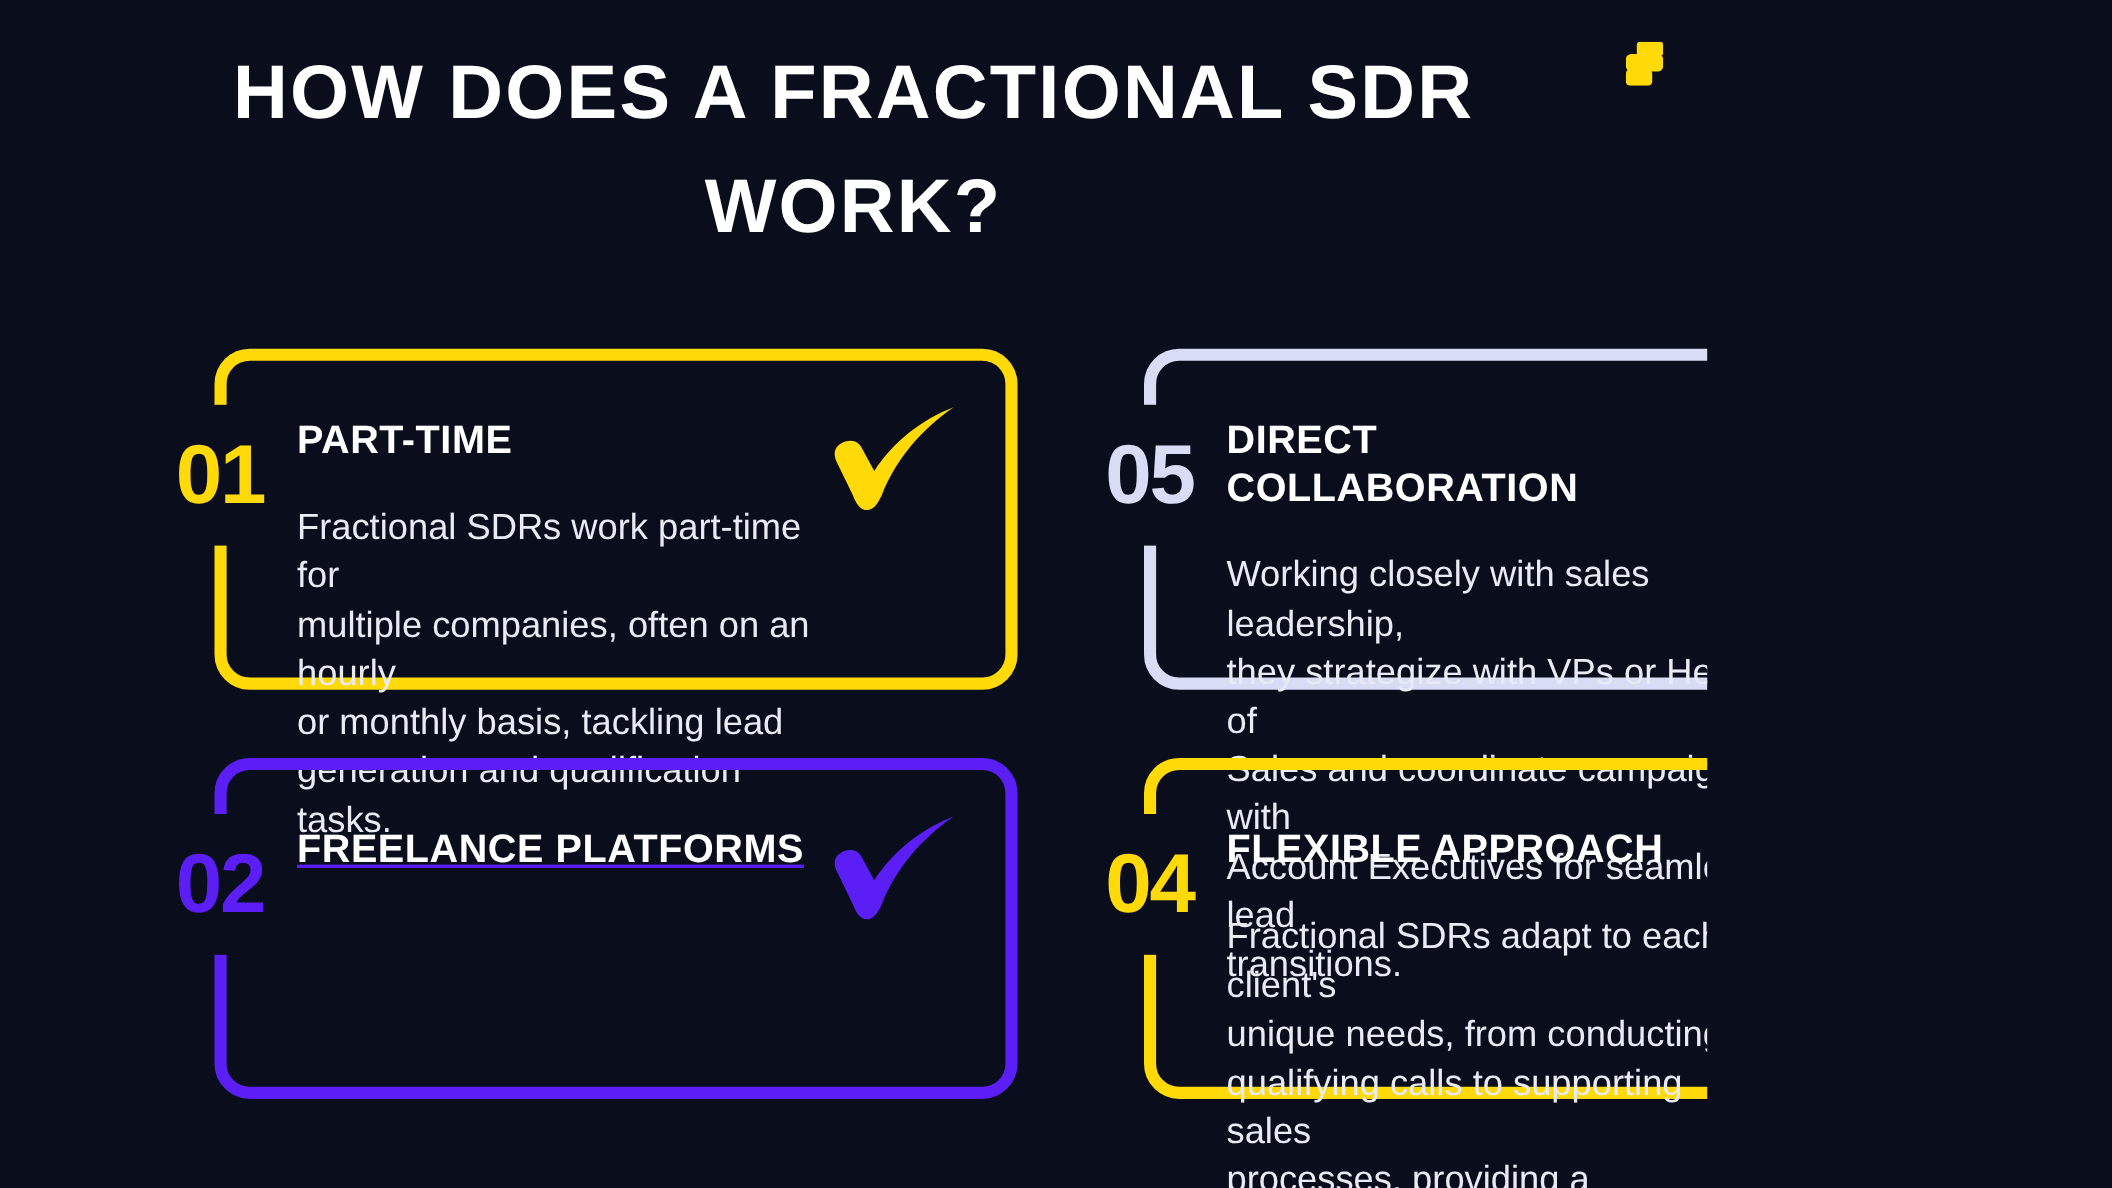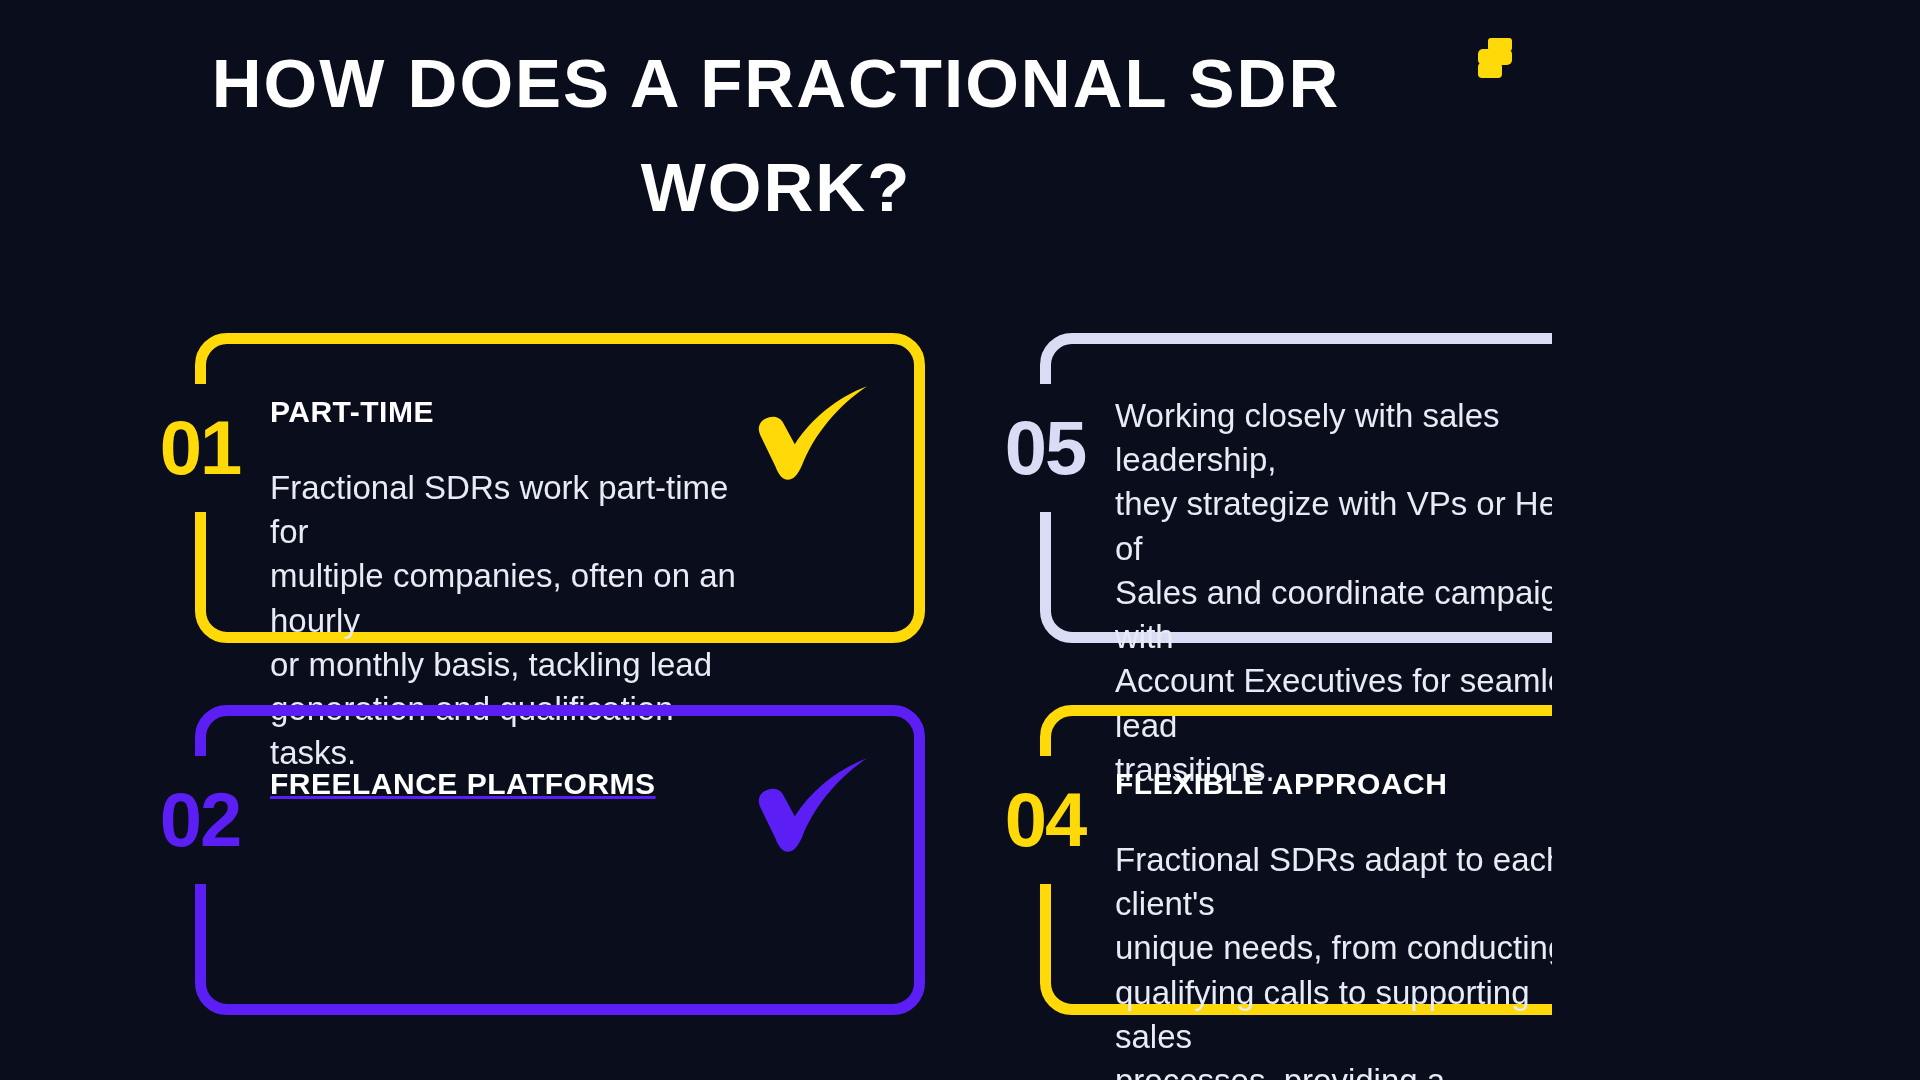--- a/index.html
+++ b/index.html
@@ -41,21 +41,21 @@
     top: 38px;
     right: 40px;
     width: 34px;
     height: 40px;
   }
 
   
   .cards {
     position: absolute;
     left: 195px;
-    top: 333px;
+    top: 317px;
     display: grid;
     grid-template-columns: 730px 730px;
     column-gap: 115px;
     row-gap: 62px;
   }
   .card {
     position: relative;
     width: 730px;
     height: 310px;
     border: 11px solid;
@@ -79,21 +79,21 @@
     line-height: 1;
     letter-spacing: -2px;
   }
 
   .card-content {
     padding: 50px 0 0 64px;
     width: 560px;
   }
   .card-title {
     color: var(--title);
-    font-size: 30px;
+    font-size: 36px;
     font-weight: 700;
     letter-spacing: 0.5px;
     line-height: 1.2;
     white-space: pre-line;
     margin-bottom: 36px;
   }
   .card-body {
     color: var(--body);
     font-size: 33px;
     font-weight: 400;
@@ -140,20 +140,22 @@
 generation and qualification tasks.</p>
       </div>
       <svg class="check" viewBox="0 0 120 100" aria-hidden="true">
         <path d="M 34 37 L 46 59 C 63 33 88 13 117 2 C 89 21 65 49 53 80 C 49 89 45 94 39 94 C 34 94 30 89 27 81 L 12 50 C 9 43 11 37 17 34 C 23 31 30 31 34 37 Z"></path>
       </svg>
     </section>
 
     <section class="card accent-lavender">
       <div class="card-number">05</div>
       <div class="card-content">
+        <h2 class="card-title">DIRECT
+COLLABORATION</h2>
         <p class="card-body">Working closely with sales leadership,
 they strategize with VPs or Heads of
 Sales and coordinate campaigns with
 Account Executives for seamless lead
 transitions.</p>
       </div>
       <svg class="check" viewBox="0 0 120 100" aria-hidden="true">
         <path d="M 34 37 L 46 59 C 63 33 88 13 117 2 C 89 21 65 49 53 80 C 49 89 45 94 39 94 C 34 94 30 89 27 81 L 12 50 C 9 43 11 37 17 34 C 23 31 30 31 34 37 Z"></path>
       </svg>
     </section>

